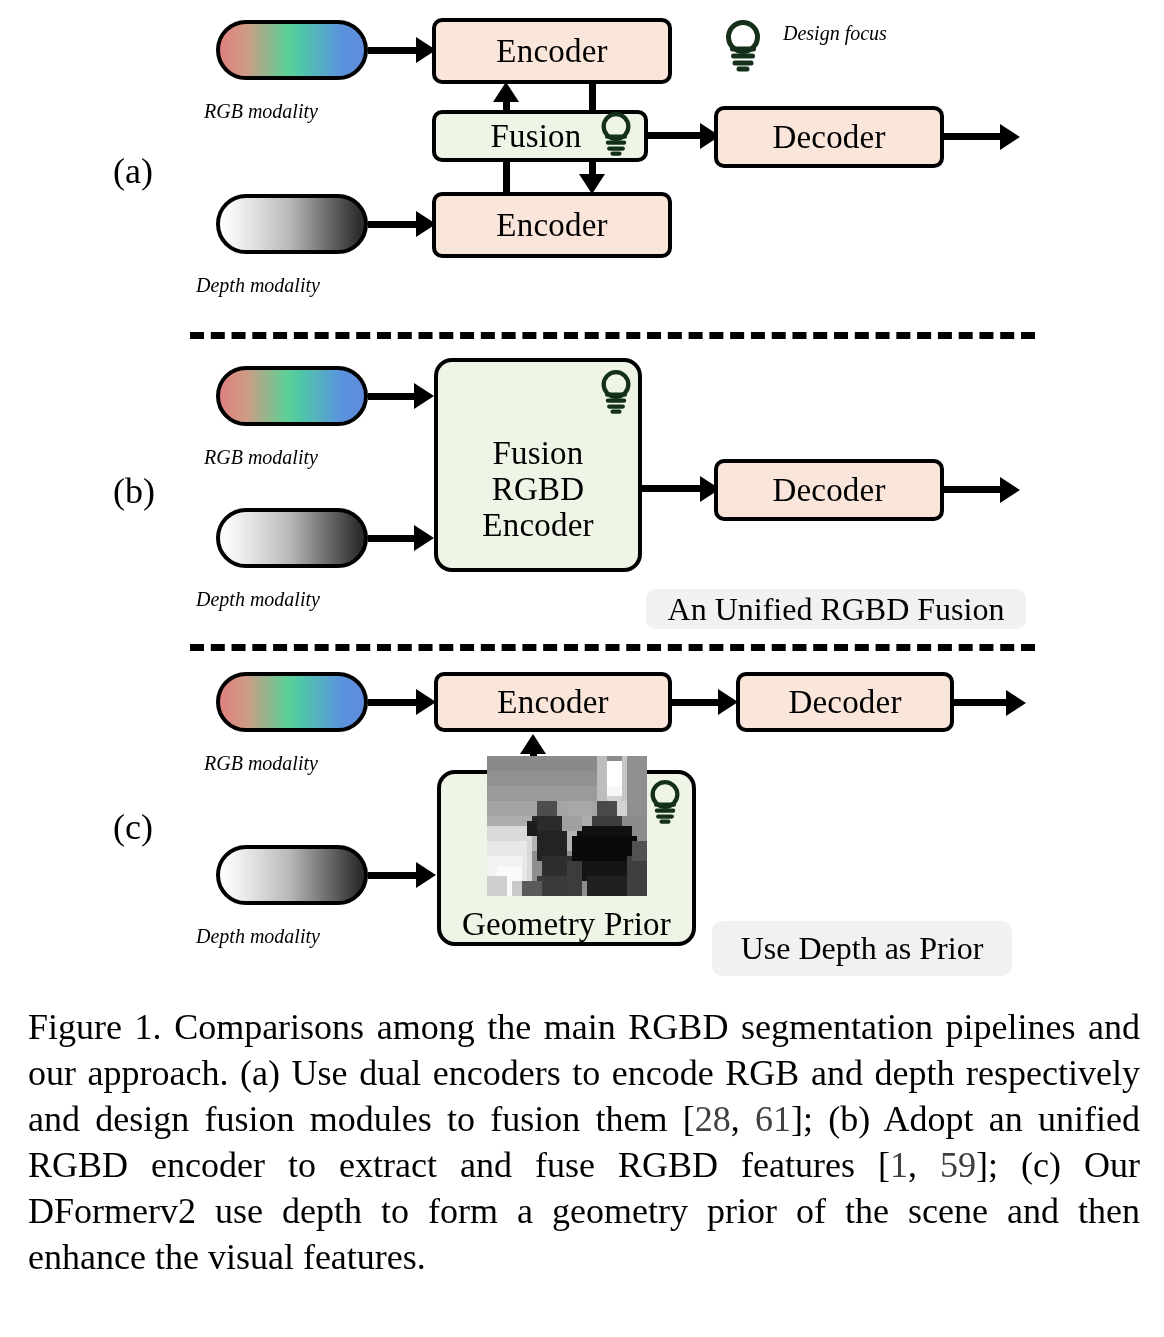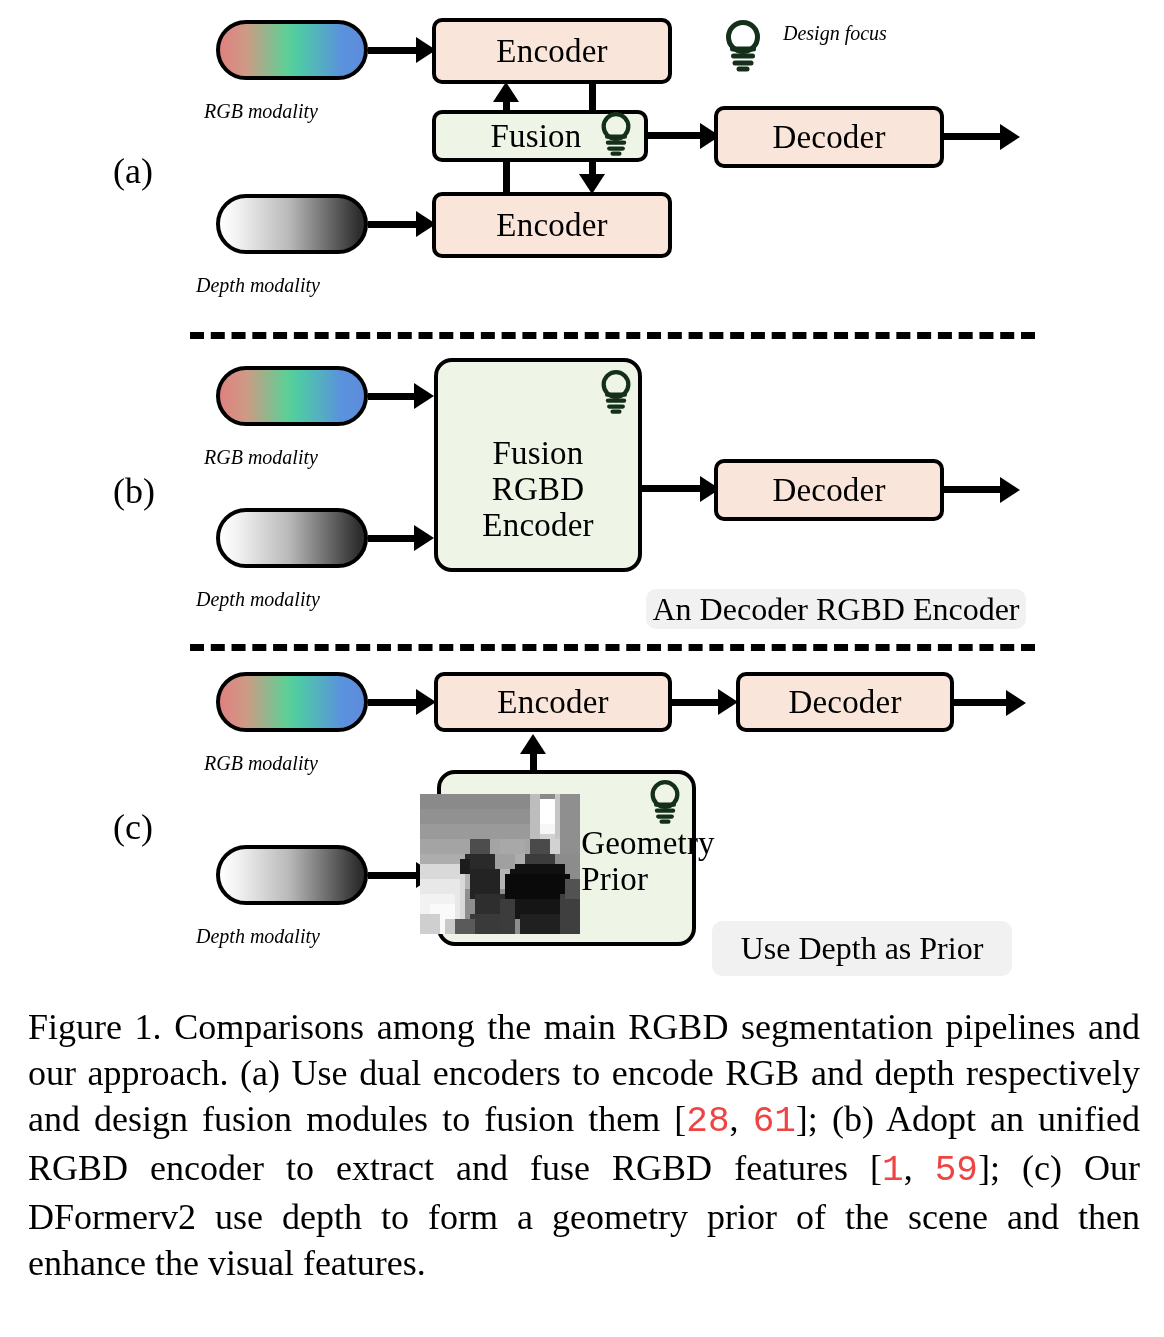--- a/index.html
+++ b/index.html
@@ -49,21 +49,21 @@
   .bulb{position:absolute;}
   .bulb svg{display:block;}
 
   
   .geo-img{position:absolute;image-rendering:pixelated;}
 
   
   .caption{position:absolute;left:28px;top:1004px;width:1112px;
            font-size:36px;line-height:1.28;text-align:justify;
            font-family:"Liberation Serif","DejaVu Serif",serif;}
-  .cite{color:#ef4444;font-family:Liberation Mono, monospace;}
+  .cite{color:#404040;}
 </style>
 </head>
 <body>
 
 <div class="fig">
 
   <div class="bulb" style="left:723px;top:18px;">
     <svg width="40" height="58" viewBox="0 0 40 58">
       <circle cx="20" cy="19" r="14.5" fill="none" stroke="#15301a" stroke-width="5"></circle>
       <path d="M9.5 31 L30.5 31" stroke="#15301a" stroke-width="5" stroke-linecap="round"></path>
@@ -158,21 +158,21 @@
 
   <div class="hline" style="left:642px;top:485px;width:64px;"></div>
   <div class="arrow-r" style="left:700px;top:476px;"></div>
 
   <div class="box box-peach" style="left:714px;top:459px;width:230px;height:62px;">
     <span class="box-label">Decoder</span>
   </div>
   <div class="hline" style="left:944px;top:486px;width:62px;"></div>
   <div class="arrow-r" style="left:1000px;top:477px;"></div>
 
-  <div class="banner" style="left:646px;top:589px;width:380px;height:40px;">An Decoder RGBD Encoder</div>
+  <div class="banner" style="left:646px;top:589px;width:380px;height:40px;">An Unified RGBD Fusion</div>
 
   <div class="dashed" style="left:190px;top:644px;width:845px;"></div>
 
   <div class="panel-tag" style="left:113px;top:806px;">(c)</div>
 
   <div class="pill pill-rgb" style="left:216px;top:672px;width:152px;height:60px;"></div>
   <div class="txt" style="left:204px;top:752px;">RGB modality</div>
   <div class="hline" style="left:368px;top:699px;width:52px;"></div>
   <div class="arrow-r" style="left:416px;top:689px;"></div>
 
@@ -190,21 +190,21 @@
   <div class="box box-peach" style="left:736px;top:672px;width:218px;height:60px;">
     <span class="box-label">Decoder</span>
   </div>
   <div class="hline" style="left:954px;top:699px;width:58px;"></div>
   <div class="arrow-r" style="left:1006px;top:690px;"></div>
 
   <div class="vline" style="left:530px;top:752px;height:26px;"></div>
   <div class="arrow-u" style="left:520px;top:734px;"></div>
 
   <div class="box box-green" style="left:437px;top:770px;width:259px;height:176px;
-              flex-direction:row;border-radius:18px;justify-content:center;">
+              flex-direction:column;border-radius:18px;justify-content:flex-end;">
     <div class="geo-img" style="left:0;top:0;position:relative;margin-top:16px;">
       <svg width="163" height="140" viewBox="0 0 32 28" shape-rendering="crispEdges">
         <rect x="0" y="0" width="32" height="28" fill="#8e8e8e"></rect>
 
         <rect x="0" y="0" width="32" height="3" fill="#8a8a8a"></rect>
         <rect x="0" y="3" width="32" height="3" fill="#919191"></rect>
         <rect x="0" y="6" width="32" height="3" fill="#9a9a9a"></rect>
         <rect x="0" y="9" width="32" height="3" fill="#a4a4a4"></rect>
         <rect x="0" y="12" width="32" height="3" fill="#adadad"></rect>
         <rect x="0" y="15" width="32" height="4" fill="#b4b4b4"></rect>

